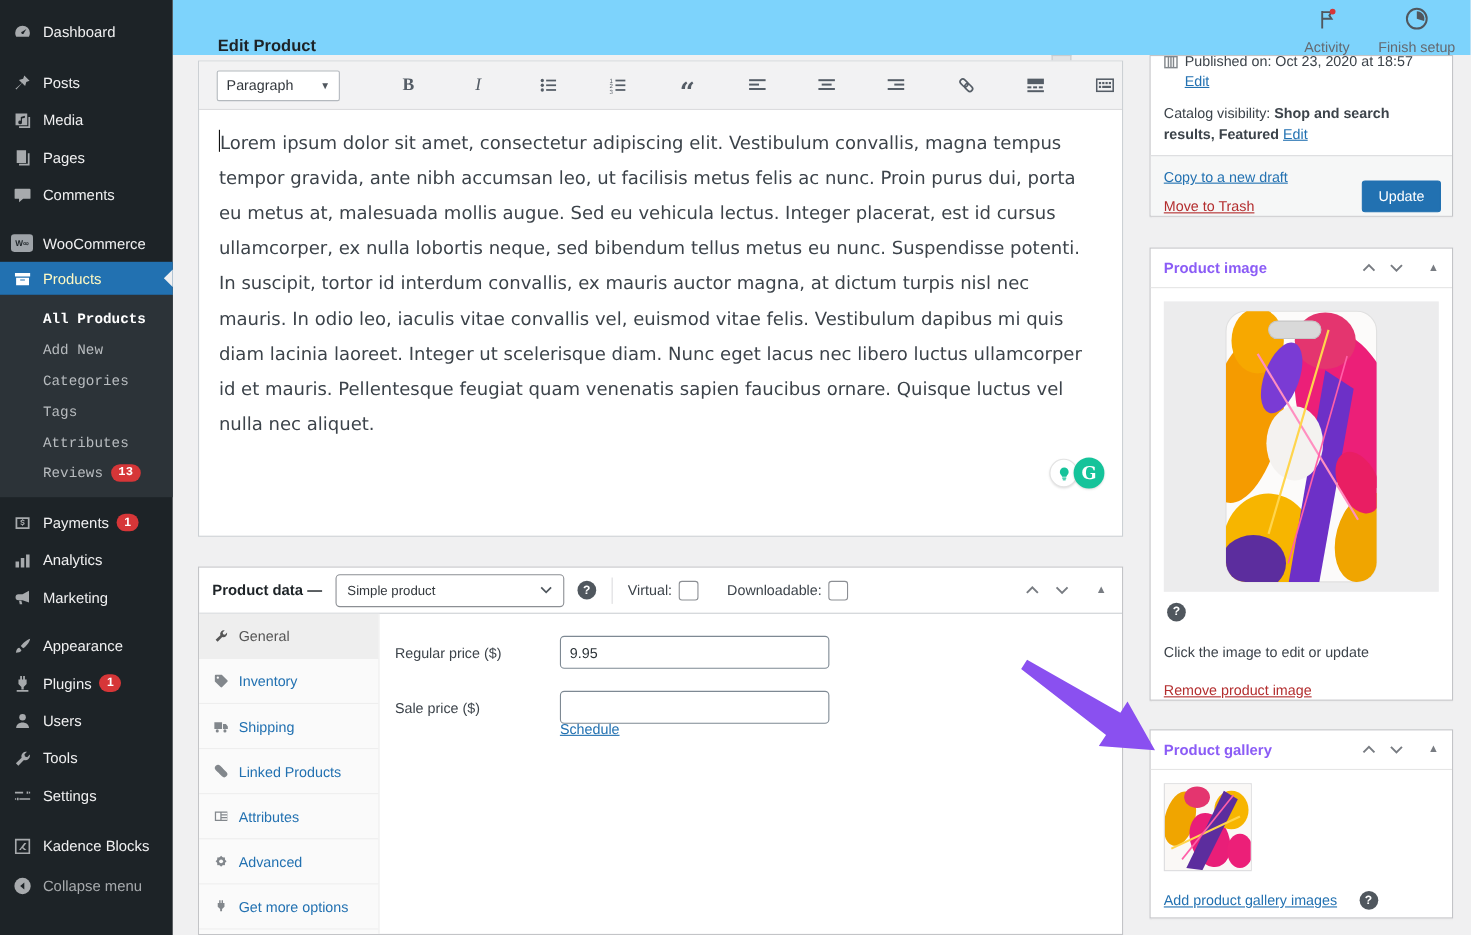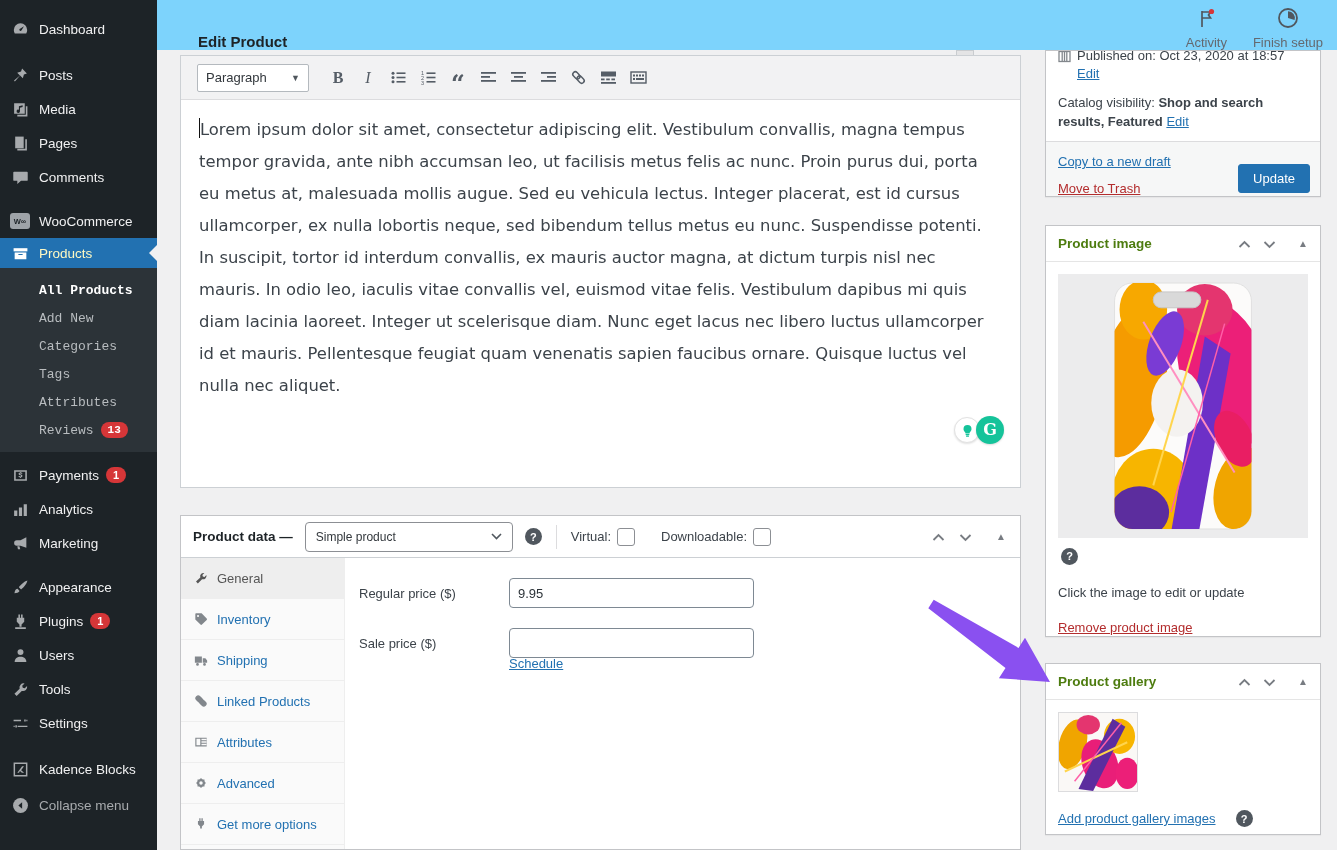--- a/index.html
+++ b/index.html
@@ -28,21 +28,21 @@
   
   #topbar { position:absolute; left:157px; top:0; width:1180px; height:50px; background:#7dd3fc; z-index:30; display:flex; align-items:flex-end; }
   #page-title { font-size:15px; font-weight:bold; color:#1d2327; margin-left:41px; }
   .topbar-actions { margin-left:auto; margin-right:14px; display:flex; gap:26px; }
   .top-action { display:flex; flex-direction:column; align-items:center; cursor:pointer; padding-top:8px; }
   .top-action .lbl { font-size:13px; color:#646970; margin-top:2px; }
 
   
   #editor { position:absolute; left:180px; top:55px; width:841px; height:433px; background:#fff; border:1px solid #ccd0d4; z-index:10; }
   #tab-sliver { position:absolute; left:956px; top:50px; width:18px; height:5px; background:#e4e4e5; border:1px solid #c9cccf; border-bottom:none; z-index:9; }
-  .ed-toolbar { height:44px; background:#f2f2f3; border-bottom:1px solid #dcdcde; display:flex; align-items:center; padding-left:16px; }
+  .ed-toolbar { height:44px; background:#f2f2f3; border-bottom:1px solid #dcdcde; display:flex; align-items:center; padding-left:16px;justify-content:space-between; }
   .fake-select { background:#fff; border:1px solid #b4b9be; border-radius:2px; height:28px; display:flex; align-items:center; font-size:13px; color:#32373c; cursor:pointer; }
   .fmt-select { width:112px; padding:0 8px; margin-right:14px; }
   .fake-select .caret { margin-left:auto; font-size:9px; color:#50575e; }
   .tbtn { width:30px; height:28px; display:flex; align-items:center; justify-content:center; border-radius:2px; cursor:pointer; color:#555d66; }
   .tbtn svg { width:17px; height:17px; }
   .tb-bold { font-weight:bold; font-size:16px; font-family:"Liberation Serif", serif; }
   .tb-italic { font-style:italic; font-size:16px; font-family:"Liberation Serif", serif; }
   .tb-quote { font-family:"DejaVu Serif", serif; font-weight:bold; font-size:24px; line-height:10px; padding-top:12px; }
   .ed-content { position:relative; height:360px; padding:14px 18px 0 18px; font-family:"DejaVu Sans", sans-serif; font-size:16.4px; line-height:32px; color:#3c434a; }
   .caret-bar { display:inline-block; width:1px; height:20px; background:#111; vertical-align:-3px; }
@@ -82,21 +82,21 @@
   .side-box { position:absolute; left:1045px; width:276px; background:#fff; border:1px solid #c3c4c7; z-index:10; box-shadow:0 1px 1px rgba(0,0,0,.04); }
   #publish-box { top:50px; height:147px; overflow:hidden; }
   .misc-pub { padding:0 12px 10px 12px; overflow:hidden; }
   .pub-row { display:flex; align-items:flex-start; font-size:13px; color:#3c434a; margin-top:-4px; line-height:18px; }
   .pub-row .ico { margin:3px 6px 0 0; }
   .catalog-row { font-size:13px; line-height:19px; margin-top:10px; color:#3c434a; }
   .major-actions { border-top:1px solid #dcdcde; background:#f6f7f7; padding:10px 12px; position:relative; height:64px; }
   .major-actions .row2 { margin-top:9px; }
   .update-btn { position:absolute; right:10px; bottom:12px; background:#2271b1; border:1px solid #2271b1; color:#fff; font-size:13px; padding:6px 14px; border-radius:3px; cursor:pointer; font-family:"Liberation Sans", sans-serif; }
   .box-header { height:36px; display:flex; align-items:center; padding:0 12px; border-bottom:1px solid #e5e5e5; }
-  .box-title { font-size:13.5px; font-weight:bold; color:#4d7c0f; }
+  .box-title { font-size:13.5px; font-weight:bold; color:#8b5cf6; }
   .box-controls { margin-left:auto; display:flex; align-items:center; gap:12px; }
   #product-image-box { top:225px; height:412px; }
   .pi-body { padding:12px; }
   .pi-frame { width:250px; height:264px; background:#ececed; display:flex; align-items:center; justify-content:center; cursor:pointer; }
   .pi-help { margin-top:8px; margin-left:3px; }
   .pi-hint { font-size:13px; color:#3c434a; margin-top:20px; }
   .pi-remove { display:inline-block; margin-top:20px; }
   #product-gallery-box { top:663px; height:172px; }
   .pg-body { padding:12px; }
   .pg-thumb { width:80px; height:80px; border:1px solid #dcdcde; cursor:pointer; }

